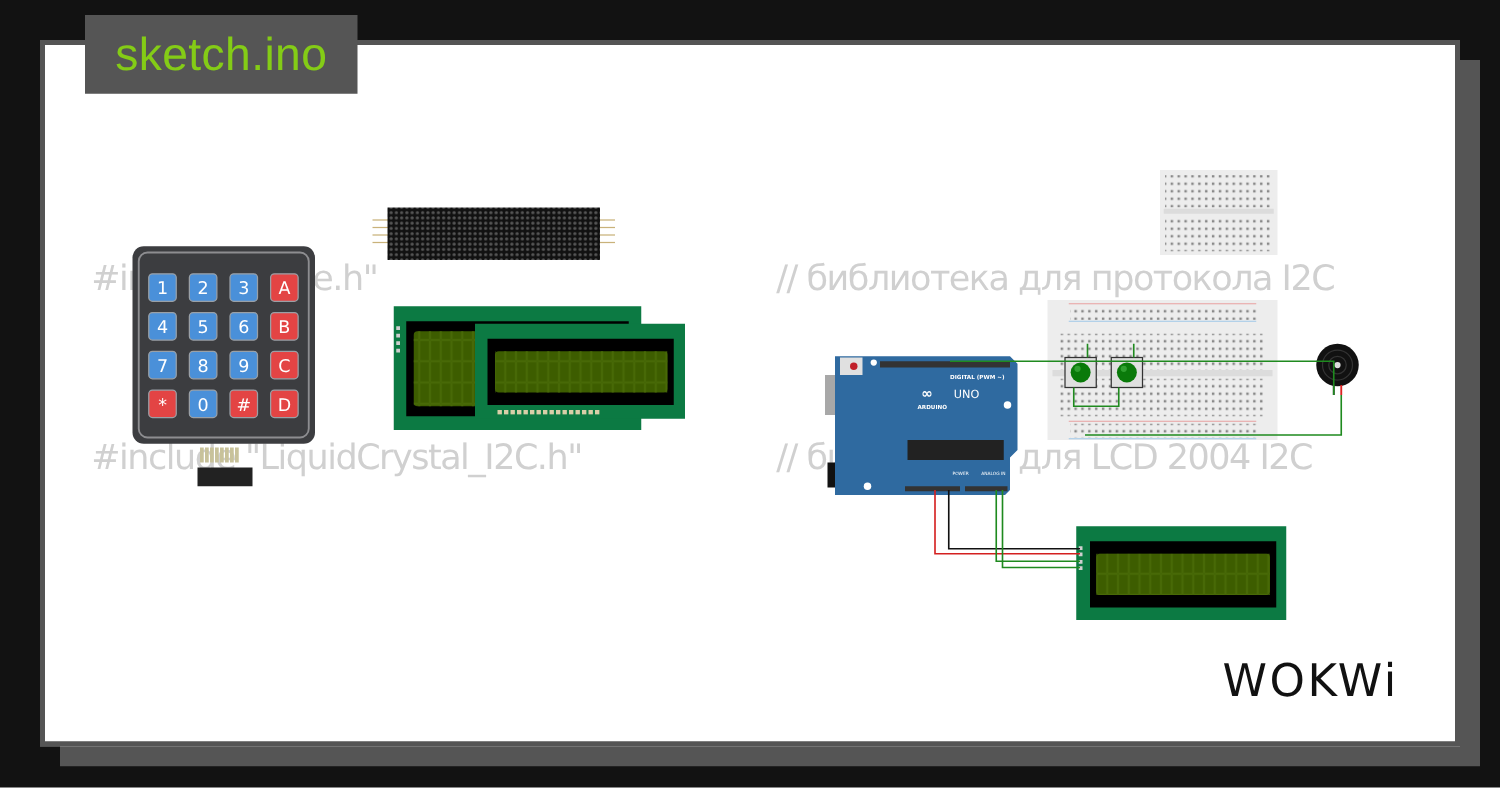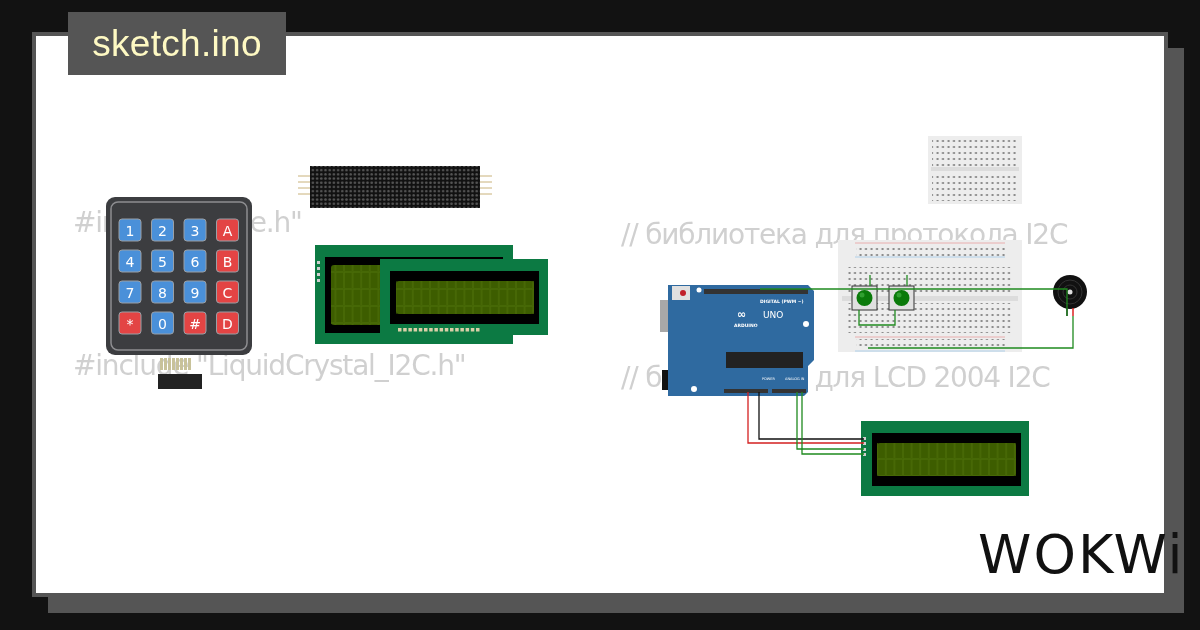--- a/index.html
+++ b/index.html
@@ -1,25 +1,25 @@
 <!DOCTYPE html>
 <html><head>
 <meta charset="utf-8">
 <style>
   html, body { margin:0; padding:0; }
   body { width:1200px; height:630px; background:#121212; position:relative; overflow:hidden; font-family:"DejaVu Sans", sans-serif; }
   .shadow { position:absolute; left:48px; top:48px; width:1136px; height:565px; background:#555555; }
   .paper { position:absolute; left:32px; top:32px; width:1128px; height:557px; background:#ffffff; border:4px solid #555555; overflow:hidden; }
-  .tab { position:absolute; left:68px; top:12px; width:218px; height:63px; background:#555555; color:#fef9c3; font-family:"Liberation Sans", sans-serif; font-size:37px; line-height:63px; text-align:center; z-index:5; letter-spacing:0.3px; }
+  .tab { position:absolute; left:68px; top:12px; width:218px; height:63px; background:#555555; color:#84cc16; font-family:"Liberation Sans", sans-serif; font-size:37px; line-height:63px; text-align:center; z-index:5; letter-spacing:0.3px; }
   .code { position:absolute; left:37px; top:68px; margin:0; font-family:"DejaVu Sans", sans-serif; font-size:28px; line-height:47.5px; color:#d0d0d0; white-space:pre; letter-spacing:-1.2px; }
   .code .ln { display:block; height:47.5px; position:relative; }
-  .code .cmt { position:absolute; left:548px;margin-top:12px; }
+  .code .cmt { position:absolute; left:548px; }
   .comp { position:absolute; }
   svg text { font-family:"DejaVu Sans", sans-serif; }
-  .logo { position:absolute; left:978px; top:528px; font-family:"DejaVu Sans", sans-serif; font-size:54px; font-weight:normal; color:#111; letter-spacing:2px; line-height:1; }
+  .logo { position:absolute; left:978px; top:528px; font-family:"DejaVu Sans", sans-serif; font-size:36px; font-weight:normal; color:#111; letter-spacing:2px; line-height:1; }
 </style>
 </head>
 <body>
 
 <div class="shadow"></div>
 
 <div class="paper">
   <div class="code">
     <span class="ln"><span>#include "Wire.h"</span><span class="cmt">// библиотека для протокола I2C</span></span>
     <span class="ln"><span>#include "LiquidCrystal_I2C.h"</span><span class="cmt">// библиотека для LCD 2004 I2C</span></span>

